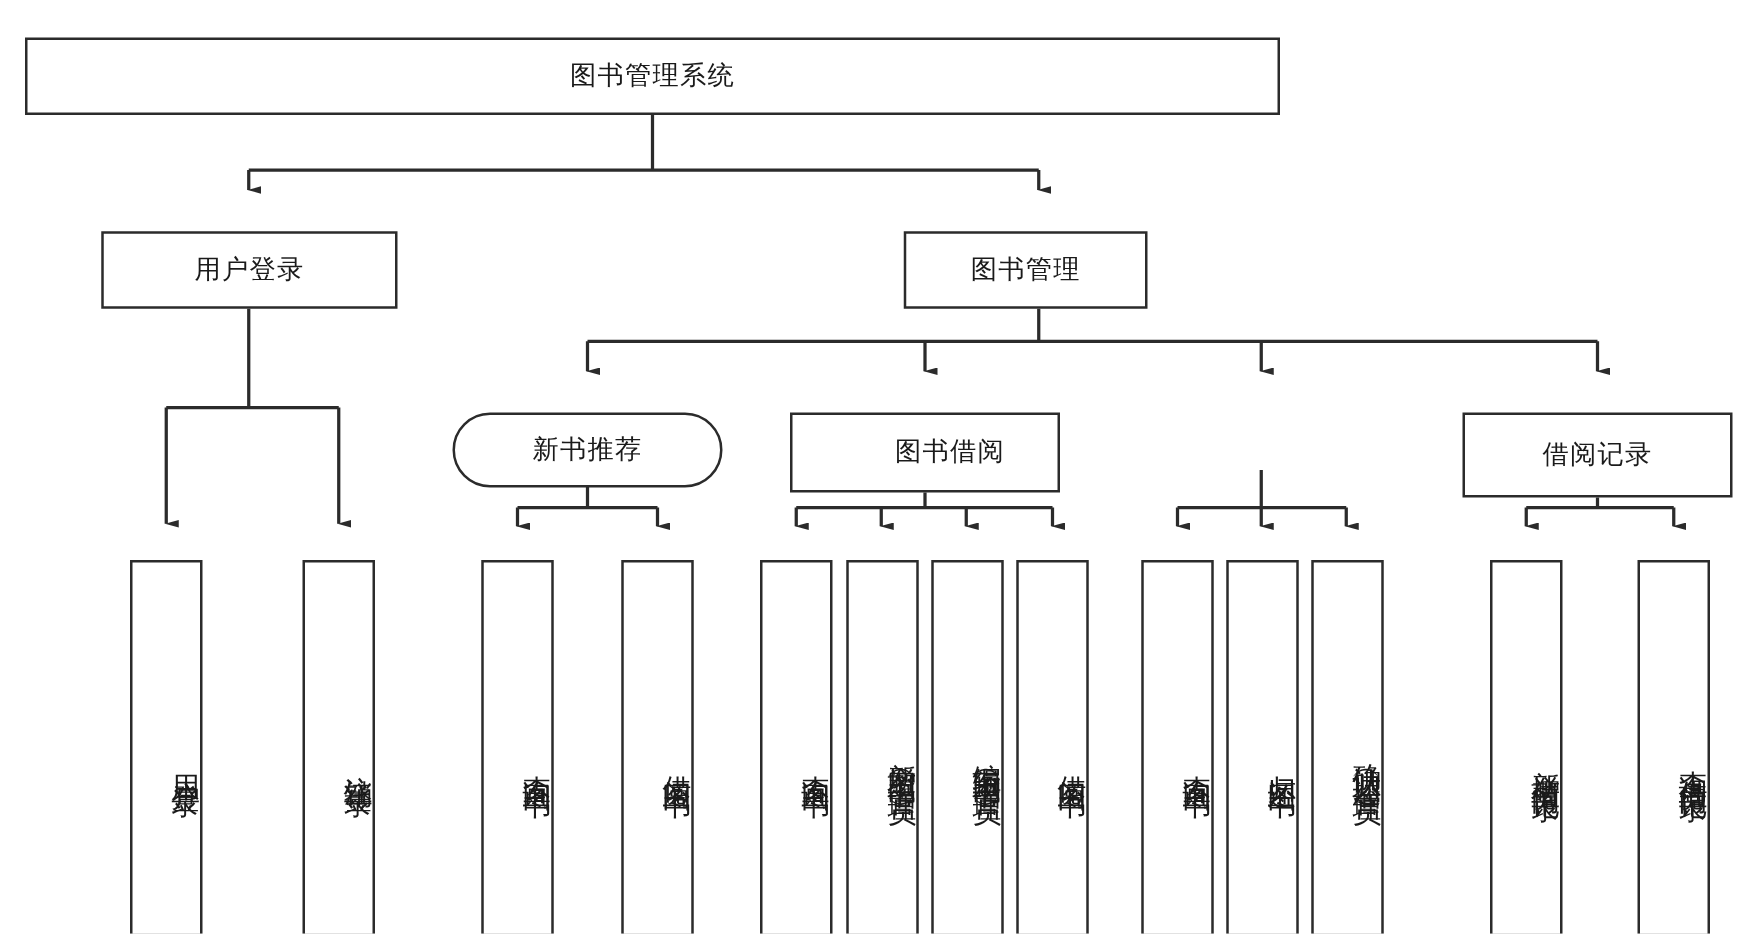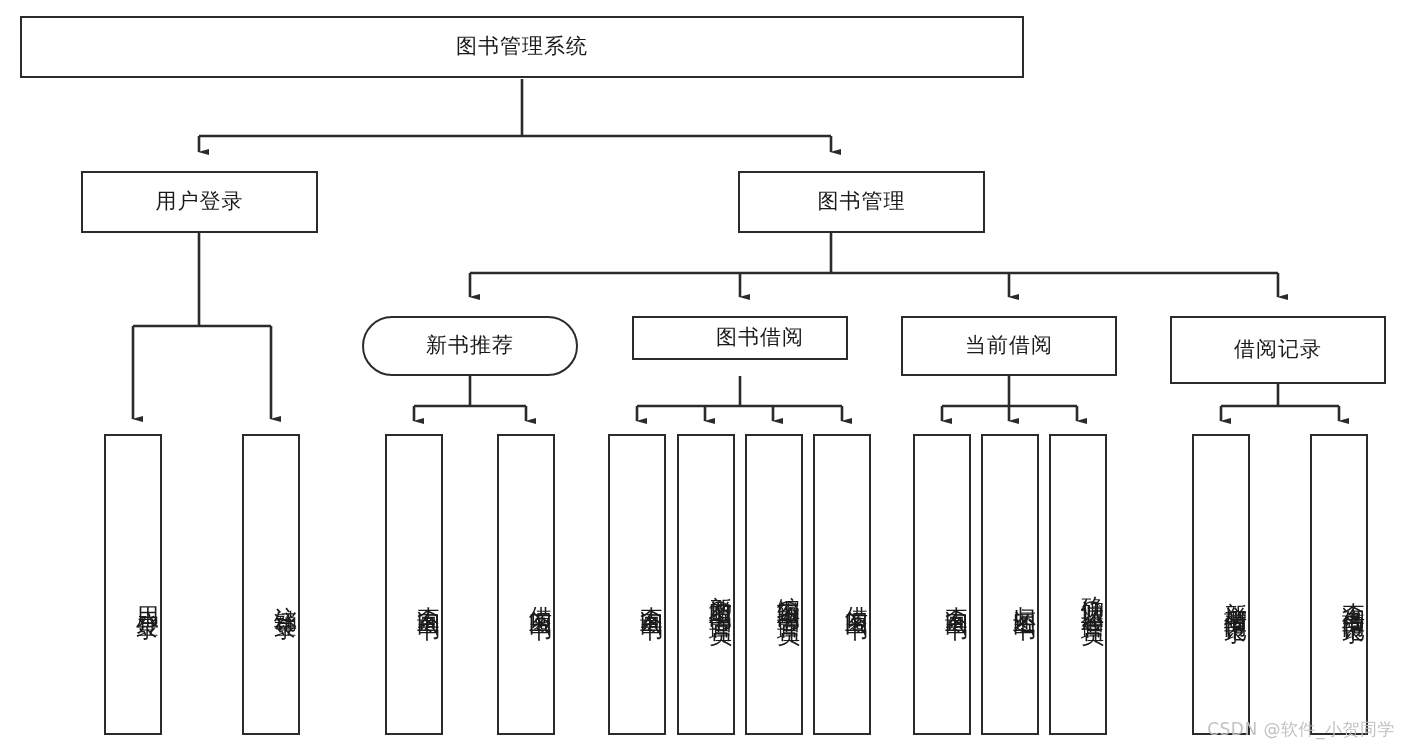--- a/index.html
+++ b/index.html
@@ -22,20 +22,21 @@
   .node {
     position: absolute;
     box-sizing: border-box;
     background: #ffffff;
     border: 2px solid #2b2b2b;
     display: flex;
     align-items: center;
     justify-content: center;
     color: #1a1a1a;
     text-align: center;
+    margin-top: 14px;
   }
   .node.horiz {
     font-size: 21px;
     letter-spacing: 1px;
     line-height: 1.2;
   }
   .node.vert {
     writing-mode: vertical-rl;
     text-orientation: upright;
     font-size: 23px;
@@ -125,35 +126,32 @@
   </svg>
 
   <div class="node horiz" style="left:20px; top:16px; width:1004px; height:62px;">
     <span class="lbl">图书管理系统</span>
   </div>
 
   <div class="node horiz" style="left:81px; top:171px; width:237px; height:62px;">
     <span class="lbl">用户登录</span>
   </div>
 
-  <div class="node horiz" style="left:738px; top:171px; width:247px; height:62px;">
+  <div class="node horiz" style="left:723px; top:171px; width:195px; height:62px;">
     <span class="lbl">图书管理</span>
   </div>
 
   <div class="node horiz" style="left:362px; top:316px; width:216px; height:60px;border-radius:30px;">
     <span class="lbl">新书推荐</span>
   </div>
 
-  <div class="node horiz" style="left:632px; top:316px; width:216px; height:44px;padding-left:40px;">
+  <div class="node horiz" style="left:632px; top:316px; width:216px; height:64px;padding-left:40px;">
     <span class="lbl">图书借阅</span>
   </div>
 
-  <div class="node horiz" style="left:901px; top:316px; width:216px; height:60px;">
-    <span class="lbl">当前借阅</span>
-  </div>
 
   <div class="node horiz" style="left:1170px; top:316px; width:216px; height:68px;">
     <span class="lbl">借阅记录</span>
   </div>
 
   <div class="node vert" style="left:104px; top:434px; width:58px; height:301px;">
     <span class="lbl">用户登录</span>
   </div>
 
   <div class="node vert" style="left:242px; top:434px; width:58px; height:301px;">
@@ -197,15 +195,14 @@
   </div>
 
   <div class="node vert" style="left:1192px; top:434px; width:58px; height:301px;">
     <span class="lbl">新增借阅记录</span>
   </div>
 
   <div class="node vert" style="left:1310px; top:434px; width:58px; height:301px;">
     <span class="lbl">查询借阅记录</span>
   </div>
 
-  <div id="watermark">CSDN @软件_小贺同学</div>
 
 </div>
 
 </body></html>

